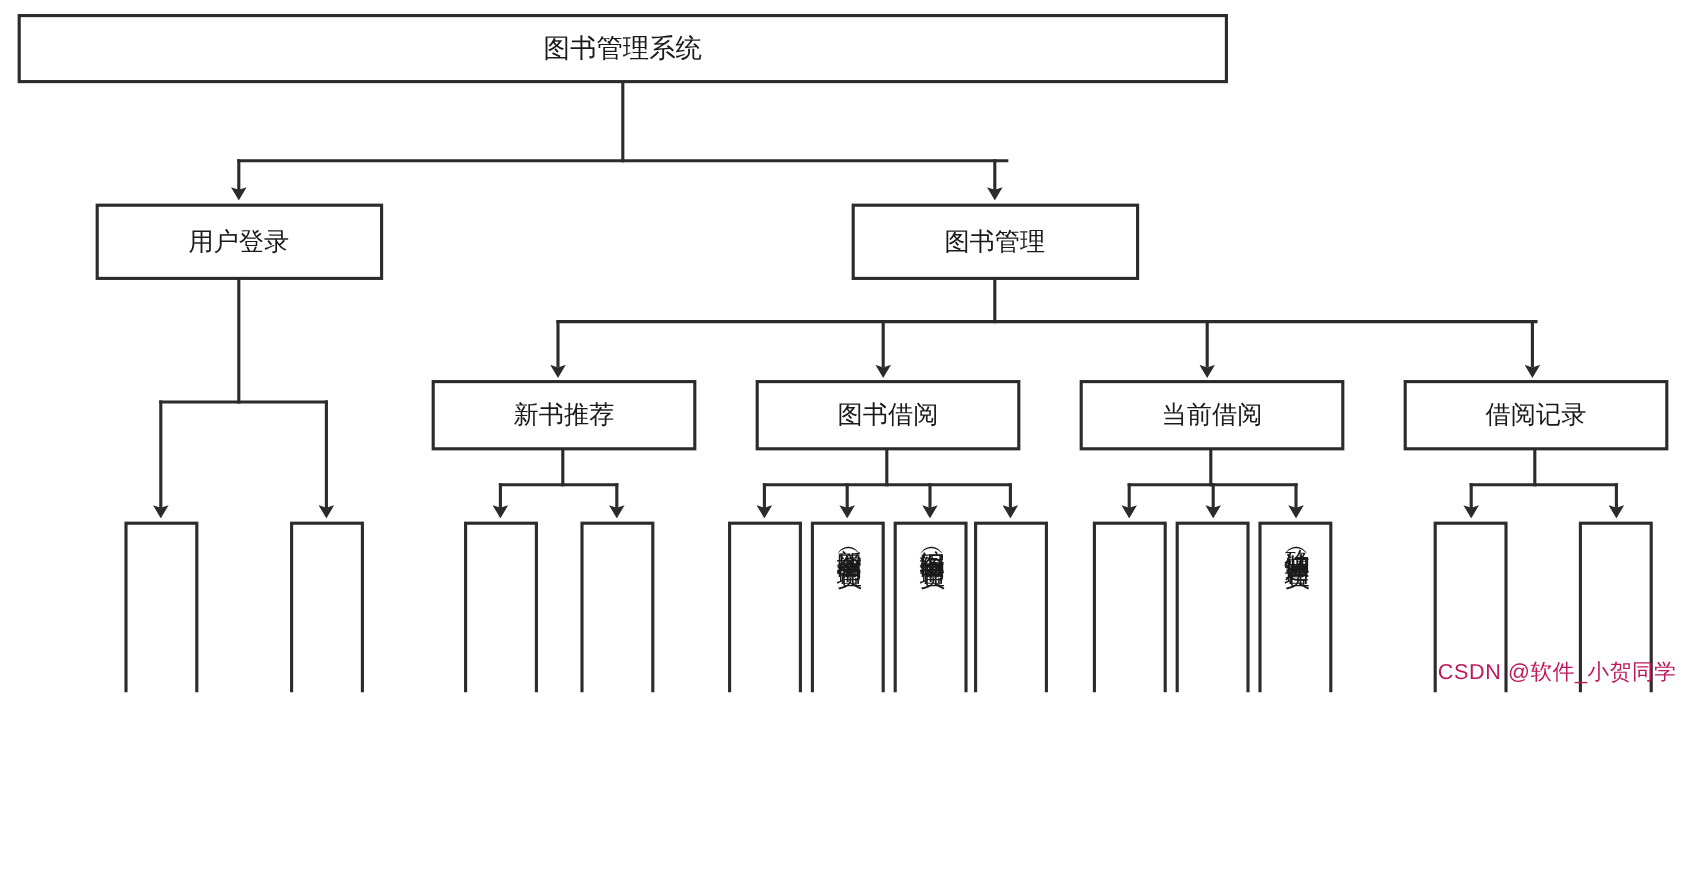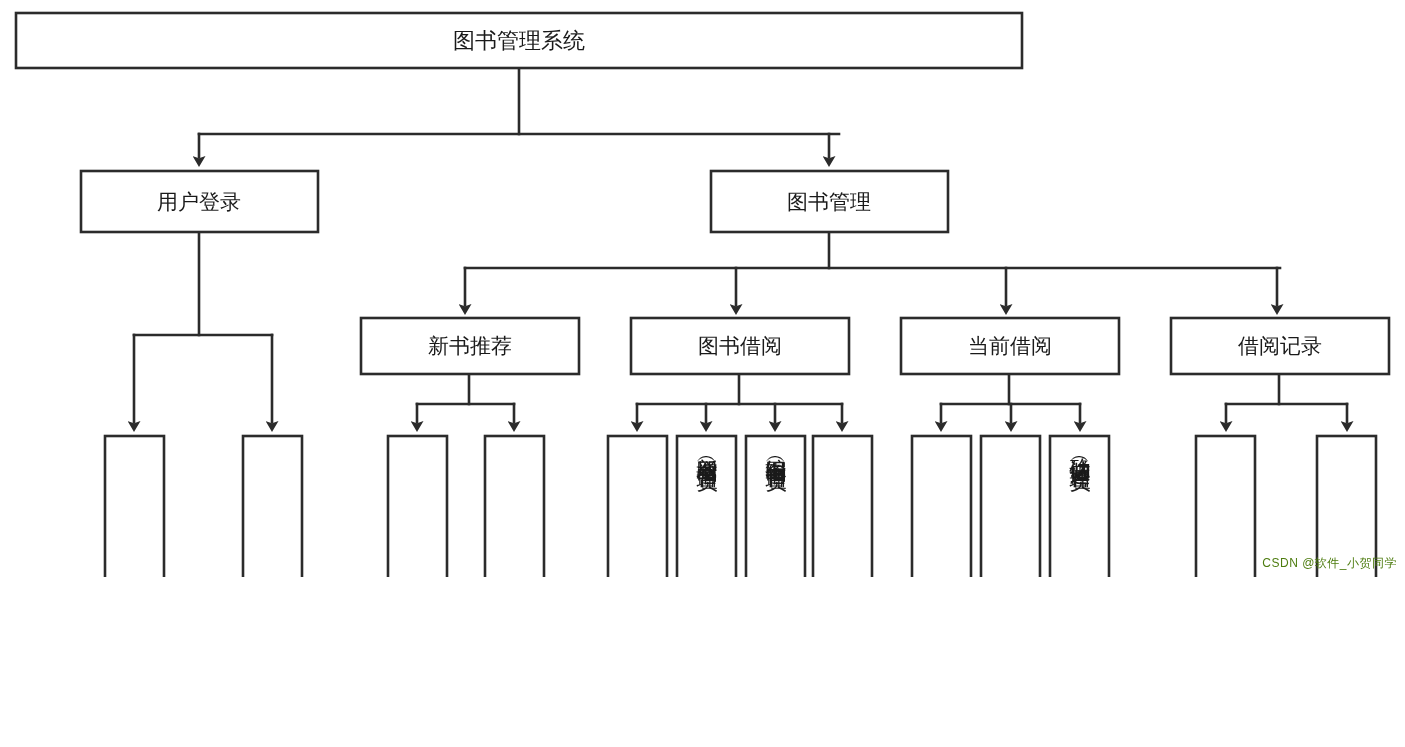--- a/index.html
+++ b/index.html
@@ -68,22 +68,22 @@
     line-height: 1.18;
     color: #1a1a1a;
     letter-spacing: 2px;
     white-space: nowrap;
   }
   .watermark {
     position: absolute;
     right: 8px;
     bottom: 5px;
     font-family: "Liberation Sans", "DejaVu Sans", sans-serif;
-    font-size: 12px;
-    color: #4d7c0f;
+    font-size: 18px;
+    color: #be185d;
     white-space: nowrap;
     letter-spacing: 0.5px;
   }
 </style>
 </head>
 <body>
 
 <div id="diagram-root">
 
   <svg id="flow-svg" viewBox="0 0 1405 747">

